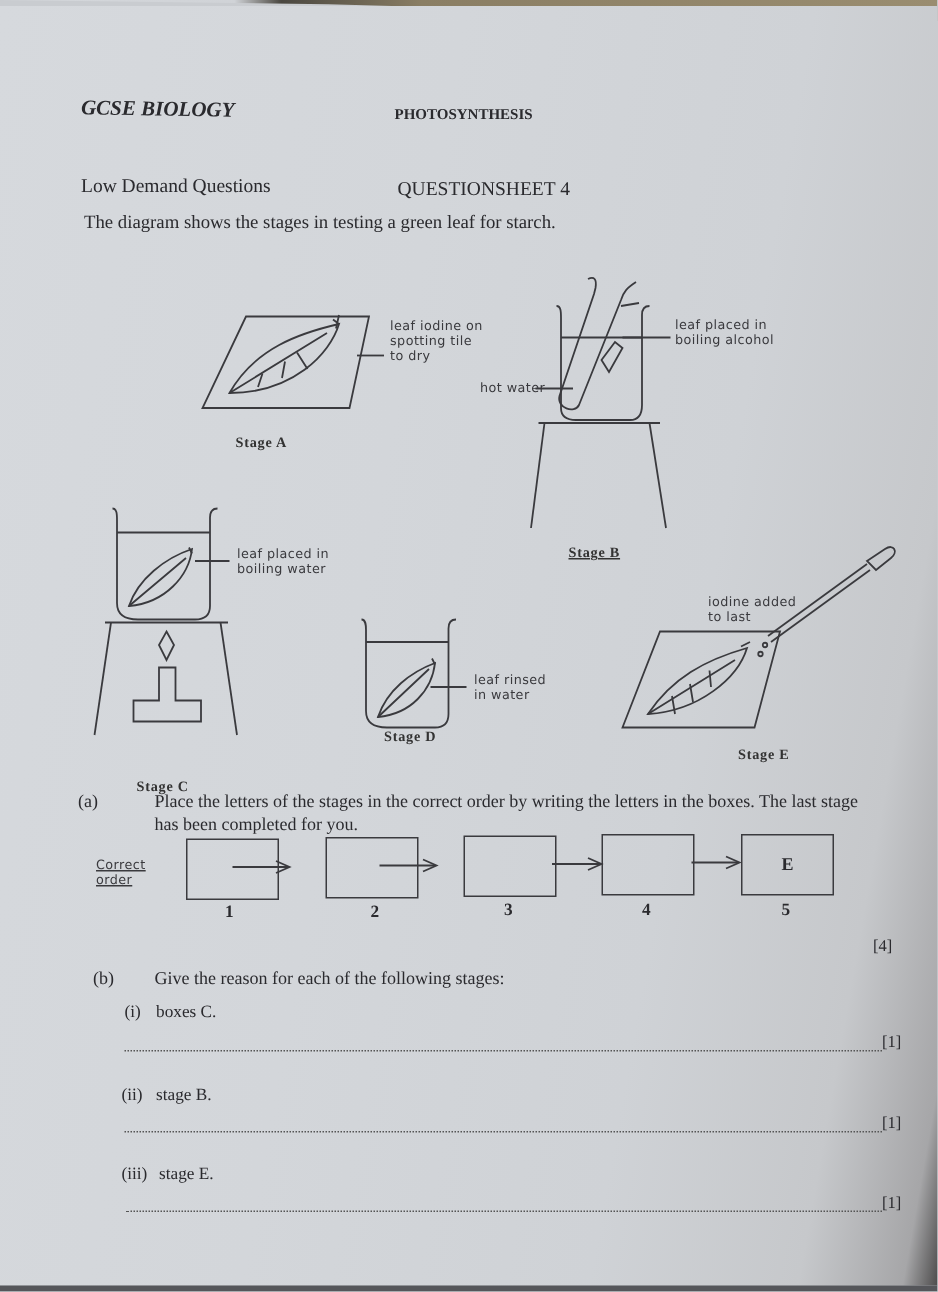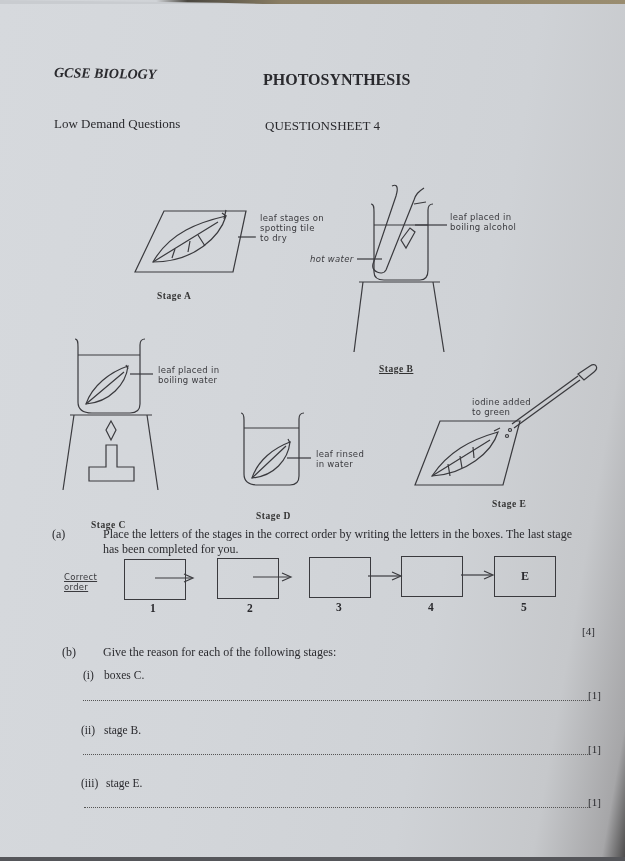--- a/index.html
+++ b/index.html
@@ -14,21 +14,21 @@
       background: linear-gradient(90deg, #d4d7db 0%, #d0d3d7 25%, #4a4740 30%, #8a7e64 45%, #9a8d70 100%);
       clip-path: polygon(0 0, 100% 0, 100% 100%, 35% 20%, 0 0);
     }
     .page {
       position: absolute; left: 0; top: 4px; width: 625px; height: 853px;
       background: linear-gradient(100deg, #d6d9dd 0%, #d3d6da 40%, #cfd2d6 70%, #c6c8cb 88%, #a6a6a8 97%, #4d4c4c 100%);
     }
     .bottom-edge { position: absolute; left: 0; top: 857px; width: 625px; height: 4px; background: #55565a; }
     .t { position: absolute; white-space: nowrap; }
     .hdr-left { left: 54px; top: 66px; font-size: 14px; font-style: italic; font-weight: bold; transform: rotate(1deg); }
-    .hdr-right { left: 263px; top: 71px; font-size: 16px; font-weight: bold; }
+    .hdr-right { left: 263px; top: 71px; font-size: 10px; font-weight: bold; }
     .sub-left { left: 54px; top: 116px; font-size: 13px; }
     .sub-right { left: 265px; top: 118px; font-size: 13px; }
     .intro { left: 56px; top: 142px; font-size: 12.5px; line-height: 13px; }
     .sans { font-family: "DejaVu Sans", "Liberation Sans", sans-serif; font-size: 8.5px; letter-spacing: 0.3px; line-height: 10px; color: #3a3a3e; }
     .stage { font-weight: bold; font-size: 9.5px; letter-spacing: 0.5px; font-family: "Liberation Serif", serif; color:#333; }
     svg.diagram { position: absolute; left: 0; top: 0; width: 625px; height: 861px; }
     svg.diagram * { stroke: #3a3a3e; fill: none; stroke-width: 1.2; }
     .qa { left: 52px; top: 527px; font-size: 12px; }
     .qa-text { left: 103px; top: 527px; font-size: 12px; line-height: 14.5px; white-space: normal; width: 480px; }
     .order-label { left: 64px; top: 572px; text-decoration: underline; }
@@ -45,20 +45,21 @@
 
 <div class="photo-top"></div>
 <div class="page"></div>
 <div class="bottom-edge"></div>
 
 <div class="t hdr-left">GCSE BIOLOGY</div>
 <div class="t hdr-right">PHOTOSYNTHESIS</div>
 <div class="t sub-left">Low Demand Questions</div>
 <div class="t sub-right">QUESTIONSHEET 4</div>
 <div class="t intro">
+  <div>The diagram shows the stages in testing a green leaf for starch.</div>
 </div>
 
 <svg class="diagram" viewBox="0 0 625 861">
 
   <g>
     <polygon points="164,211 246,211 233,272 135,272"></polygon>
     <path d="M153,262 C170,232 200,222 226,216 C220,236 195,262 153,262 Z"></path>
     <path d="M153,262 L218,222 M222,213 L226,216 M226,210 L224,219"></path>
     <path d="M175,249 L172,258 M190,241 L188,252 M198,235 L205,246"></path>
     <line x1="238" y1="237" x2="256" y2="237"></line>
@@ -105,48 +106,48 @@
     <path d="M448,464 L450,476 M460,456 L462,468 M473,447 L474,458"></path>
     <circle cx="510" cy="430" r="1.5"></circle>
     <circle cx="507" cy="436" r="1.5"></circle>
     <line x1="512" y1="424" x2="578" y2="376"></line>
     <line x1="514" y1="428" x2="580" y2="380"></line>
     <path d="M578,374 L590,366 C596,362 599,368 594,372 L584,380 Z"></path>
   </g>
 </svg>
 
 <div class="t sans" style="left:260px; top:213px;">
-  <div>leaf stages on</div>
+  <div>leaf iodine on</div>
   <div>spotting tile</div>
   <div>to dry</div>
 </div>
 <div class="t stage" style="left:157px; top:291px;">Stage A</div>
 
 <div class="t sans" style="left:450px; top:212px;">
   <div>leaf placed in</div>
   <div>boiling alcohol</div>
 </div>
-<div class="t sans" style="left:310px; top:254px;font-style:italic;">hot water</div>
+<div class="t sans" style="left:320px; top:254px;">hot water</div>
 <div class="t stage" style="left:379px; top:364px;text-decoration:underline;">Stage B</div>
 
 <div class="t sans" style="left:158px; top:365px;">
   <div>leaf placed in</div>
   <div>boiling water</div>
 </div>
 <div class="t stage" style="left:91px; top:506px;margin-top:14px;">Stage C</div>
 
 <div class="t sans" style="left:316px; top:449px;">
   <div>leaf rinsed</div>
   <div>in water</div>
 </div>
-<div class="t stage" style="left:256px; top:511px;text-align:center;">Stage D</div>
+<div class="t stage" style="left:256px; top:487px;text-align:center;">Stage D</div>
 
 <div class="t sans" style="left:472px; top:397px;">
   <div>iodine added</div>
-  <div>to green</div>
+  <div>to last</div>
 </div>
 <div class="t stage" style="left:444px; top:499px;padding-left:48px;">Stage E</div>
 
 <div class="t qa">(a)</div>
 <div class="t qa-text">Place the letters of the stages in the correct order by writing the letters in the boxes. The last stage has been completed for you.</div>
 
 <div class="t sans order-label">
   <div>Correct</div>
   <div>order</div>
 </div>

